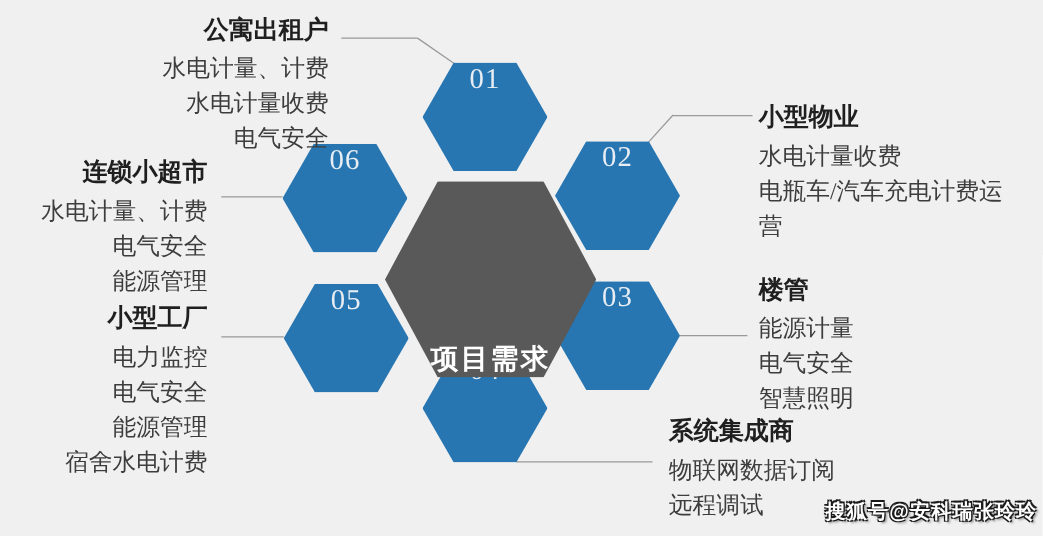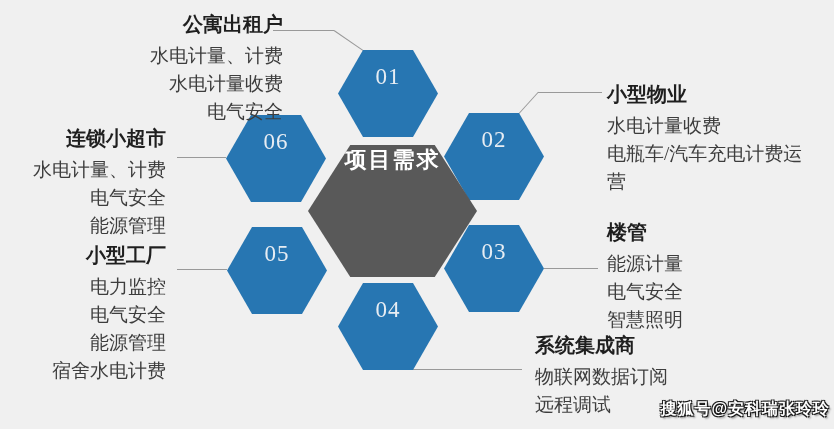--- a/index.html
+++ b/index.html
@@ -10,31 +10,31 @@
     overflow:hidden;
     font-family:"Liberation Serif","DejaVu Serif",serif;
   }
   
   .hex{
     position:absolute;
     clip-path:polygon(25% 0%,75% 0%,100% 50%,75% 100%,25% 100%,0% 50%);
   }
   .hex-blue{width:100px;height:87px;background:#2776B2;z-index:2;}
   .hex-center{
-    width:169px;height:132px;left:308px;top:145px;background:#595959;z-index:3;
-    display:flex;align-items:flex-start;justify-content:center;
+    width:169px;height:157px;left:308px;top:145px;background:#595959;z-index:3;
+    display:flex;align-items:flex-end;justify-content:center;
   }
   .hex01{left:338px;top:50px;}
   .hex02{left:444px;top:113px;}
   .hex03{left:444px;top:225px;}
   .hex04{left:338px;top:283px;}
   .hex05{left:227px;top:227px;}
   .hex06{left:226px;top:115px;}
   .hex-num{
-    display:block;text-align:center;padding-top:14px;
+    display:block;text-align:center;
     font-size:23px;color:#E7EDF3;letter-spacing:1px;
   }
   .center-label{
     color:#FFFFFF;font-size:22px;font-weight:bold;letter-spacing:2px;
   }
   
   .line{position:absolute;height:1px;background:#999999;z-index:1;}
   .l1a{left:273px;top:30px;width:61px;}
   .l1b{left:334px;top:30px;width:36px;transform:rotate(34.6deg);transform-origin:left center;}
   .l2a{left:519px;top:113px;width:29px;transform:rotate(-47.9deg);transform-origin:left center;}
@@ -42,21 +42,21 @@
   .l3{left:177px;top:157px;width:49px;}
   .l4{left:177px;top:269px;width:50px;}
   .l5{left:544px;top:268px;width:54px;}
   .l6{left:413px;top:369px;width:109px;}
   
   .group{position:absolute;z-index:4;}
   .g-title{font-size:20px;font-weight:bold;color:#1F1F1F;line-height:24px;margin-bottom:6px;}
   .g-item{font-size:19px;color:#3D3D3D;line-height:28px;}
   .right-align{text-align:right;}
   .left-align{text-align:left;}
-  .grp-apartment{top:12px;right:551px;}
+  .grp-apartment{top:12px;right:571px;}
   .grp-supermarket{top:126px;right:668px;}
   .grp-factory{top:243px;right:668px;}
   .grp-property{top:82px;left:607px;width:206px;}
   .grp-building{top:220px;left:607px;}
   .grp-integrator{top:333px;left:535px;}
   
   .watermark{
     position:absolute;right:4px;top:399px;z-index:5;
     font-family:"Liberation Sans","DejaVu Sans",sans-serif;
     font-size:16px;font-weight:bold;color:#FFFFFF;letter-spacing:1px;

